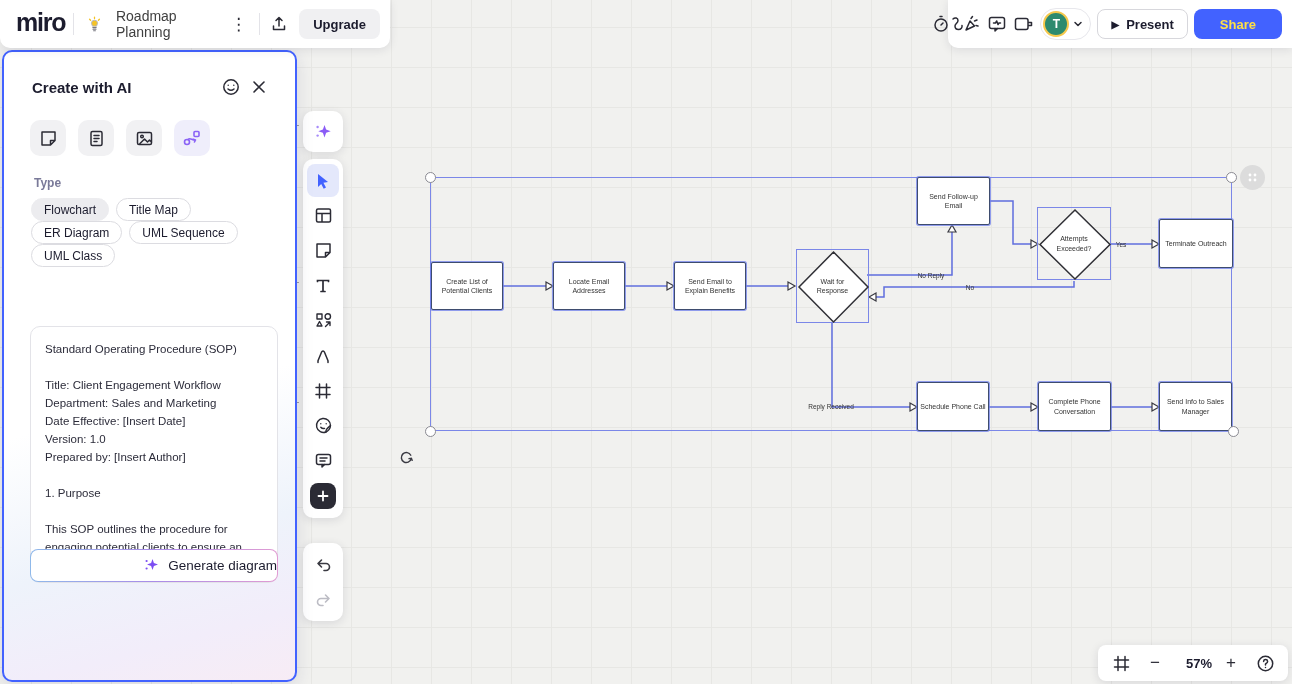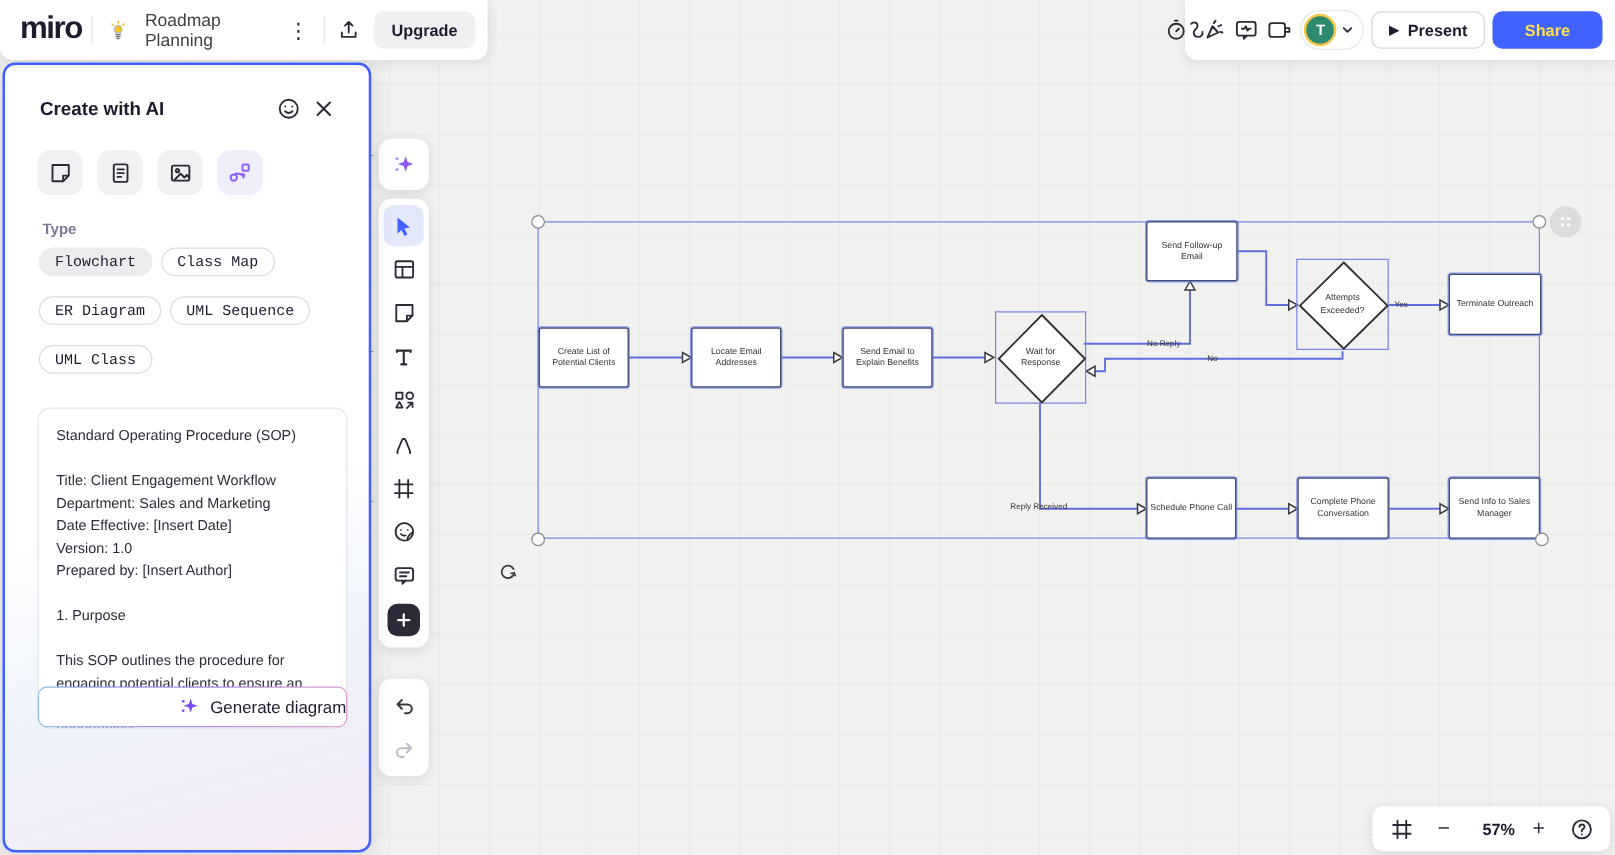--- a/index.html
+++ b/index.html
@@ -37,21 +37,21 @@
     position:absolute; left:2px; top:50px; width:295px; height:632px; z-index:20;
     background:linear-gradient(165deg,#ffffff 55%,#eef3fb 76%,#f2edfa 90%,#f7ecf5 100%);
     border:2px solid #4262ff; border-radius:10px; box-shadow:0 4px 18px rgba(30,30,80,.12);
   }
   .ai-head { display:flex; align-items:center; margin:20px 22px 0 28px; }
   .ai-title { font-size:15px; font-weight:700; color:#1c1c2e; flex:1; }
   .mode-row { display:flex; gap:12px; margin:18px 0 0 26px; }
   .mode-btn { width:36px; height:36px; border-radius:10px; background:#f1f1f3; border:none; display:flex; align-items:center; justify-content:center; }
   .mode-btn.sel { background:#efeefb; }
   .type-label { margin:20px 0 8px 30px; font-size:12px; font-weight:700; color:#7a7a99; }
-  .chips { display:flex; flex-wrap:wrap; gap:16px 7px; margin:0 20px 0 27px;font-family:Liberation Mono, monospace; }
+  .chips { display:flex; flex-wrap:wrap; gap:0 7px; margin:0 20px 0 27px; }
   .chip { height:23px; border-radius:12px; border:1px solid #dcdce1; background:#fff; font-size:12px; color:#1c1c2e; padding:0 12px; display:flex; align-items:center; white-space:nowrap; }
   .chip.sel { background:#ececef; border-color:#ececef; }
   .prompt { position:absolute; left:26px; top:226px; width:248px; height:257px; background:#fff; border:1px solid #e3e3e8; border-radius:10px; padding:13px 14px; font-size:11.5px; line-height:18px; color:#2c2c3a; white-space:pre-line; overflow:hidden;margin-top:48px; }
   .generate { position:absolute; left:26px; top:497px; width:248px; height:33px; border-radius:8px; font-size:13.5px; color:#1c1c2e; display:flex; align-items:center; justify-content:flex-end; gap:8px; cursor:pointer;
     border:1.5px solid transparent;
     background:linear-gradient(#fff,#fff) padding-box, linear-gradient(90deg,#8fb9ea,#a98ce8,#e19cd3) border-box; }
 
   
   .tool-wrap { position:absolute; left:303px; z-index:15; }
   .tool-card { background:#fff; border-radius:10px; box-shadow:0 2px 10px rgba(30,30,60,.12); width:40px; display:flex; flex-direction:column; align-items:center; }
@@ -249,21 +249,21 @@
           <circle cx="5" cy="14" r="2.5"></circle>
           <rect x="12" y="3.5" width="5" height="5" rx="1"></rect>
           <path d="M6 11.5C8 9 10 12.5 13.5 12M13.5 12l-2.2-.8M13.5 12l-1 2"></path>
         </svg>
     </button>
   </div>
 
   <div class="type-label">Type</div>
   <div class="chips" id="chips">
       <span class="chip sel">Flowchart</span>
-      <span class="chip">Class Map</span>
+      <span class="chip">Title Map</span>
       <span class="chip">ER Diagram</span>
       <span class="chip">UML Sequence</span>
       <span class="chip">UML Class</span>
     </div>
 
   <div class="prompt">Standard Operating Procedure (SOP)
 
 Title: Client Engagement Workflow
 Department: Sales and Marketing
 Date Effective: [Insert Date]

